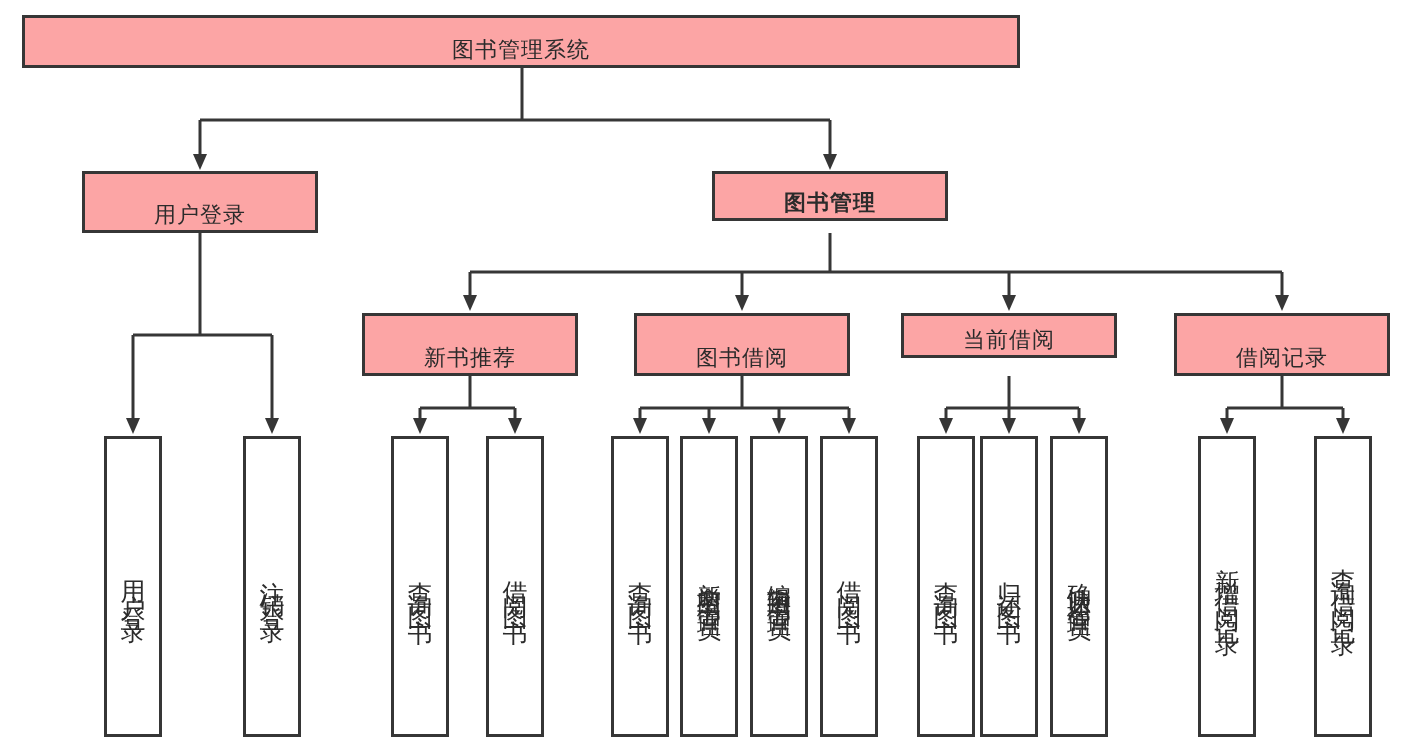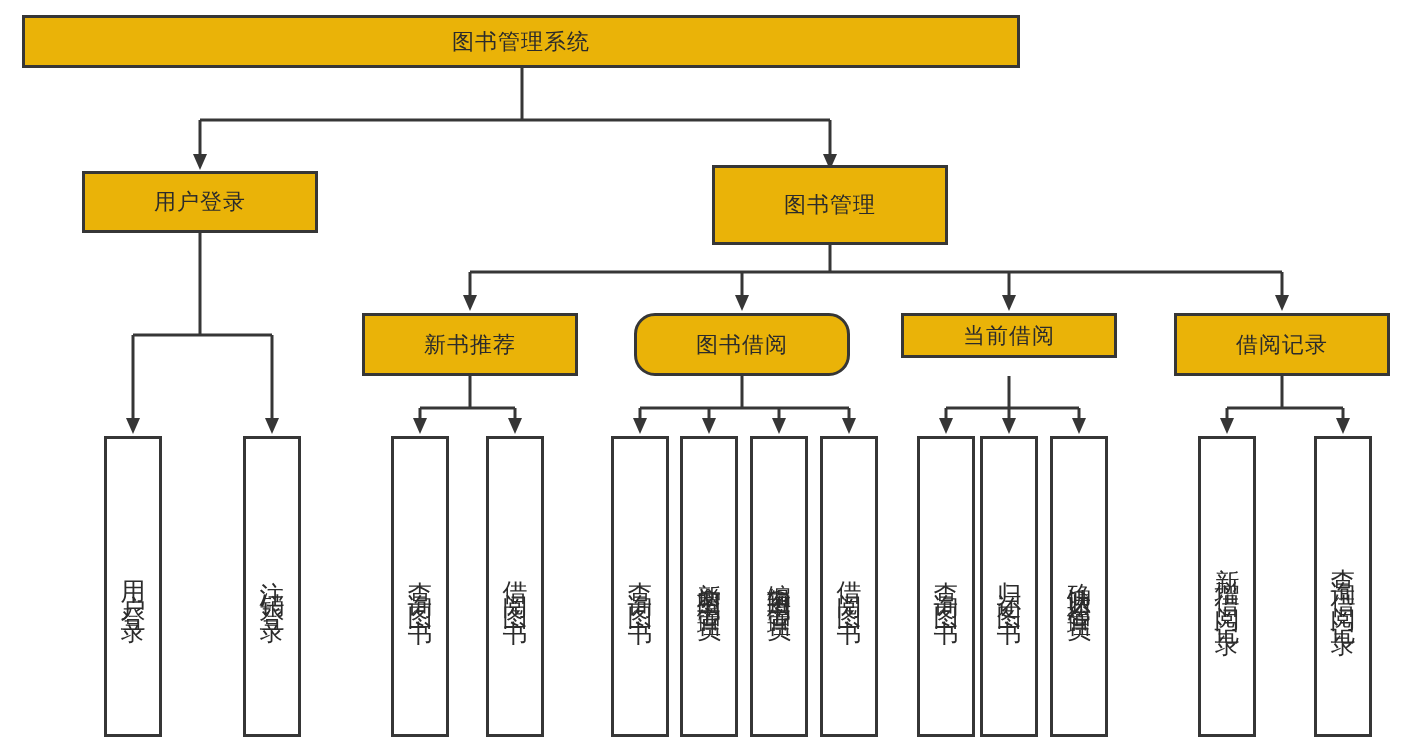--- a/index.html
+++ b/index.html
@@ -32,24 +32,24 @@
     stroke: #363636;
     stroke-width: 3;
   }
   .connector-svg polygon {
     fill: #363636;
     stroke: none;
   }
   .hbox {
     position: absolute;
     box-sizing: border-box;
-    background: #eab308;
+    background: #fca5a5;
     border: 3px solid #363636;
     display: flex;
-    align-items: center;
+    align-items: flex-end;
     justify-content: center;
     z-index: 2;
   }
   .hbox span {
     font-size: 22px;
     color: #2b2b2b;
     letter-spacing: 1px;
     white-space: nowrap;
   }
   .leaf {
@@ -144,28 +144,28 @@
       </g>
   </svg>
 
   <div class="hbox" style="left:22px; top:15px; width:998px; height:53px;">
     <span>图书管理系统</span>
   </div>
 
   <div class="hbox" style="left:82px; top:171px; width:236px; height:62px;">
     <span>用户登录</span>
   </div>
-  <div class="hbox" style="left:712px; top:165px; width:236px; height:80px;">
+  <div class="hbox" style="left:712px; top:171px; width:236px; height:50px;font-weight:bold;">
     <span>图书管理</span>
   </div>
 
   <div class="hbox" style="left:362px; top:313px; width:216px; height:63px;">
     <span>新书推荐</span>
   </div>
-  <div class="hbox" style="left:634px; top:313px; width:216px; height:63px;border-radius:21px;">
+  <div class="hbox" style="left:634px; top:313px; width:216px; height:63px;">
     <span>图书借阅</span>
   </div>
   <div class="hbox" style="left:901px; top:313px; width:216px; height:45px;">
     <span>当前借阅</span>
   </div>
   <div class="hbox" style="left:1174px; top:313px; width:216px; height:63px;">
     <span>借阅记录</span>
   </div>
 
   <div class="leaf" style="left:104px;">

